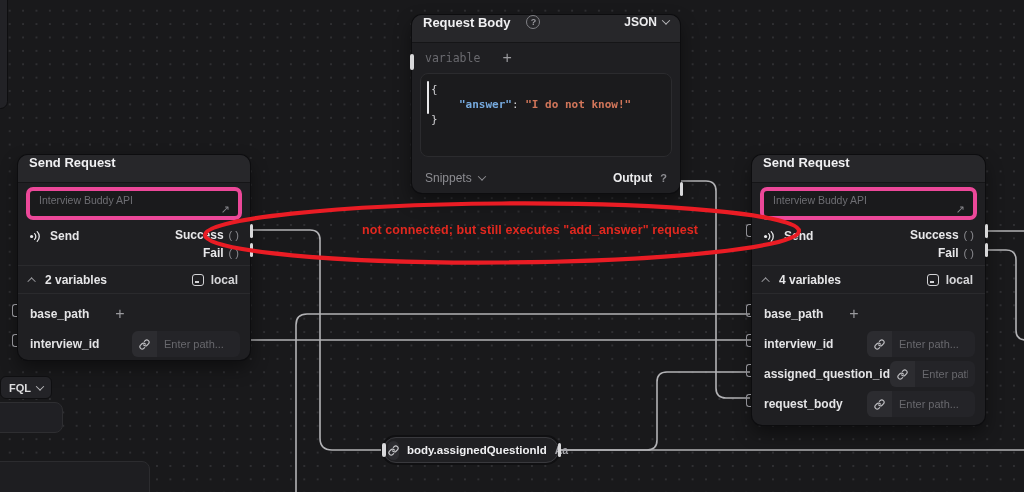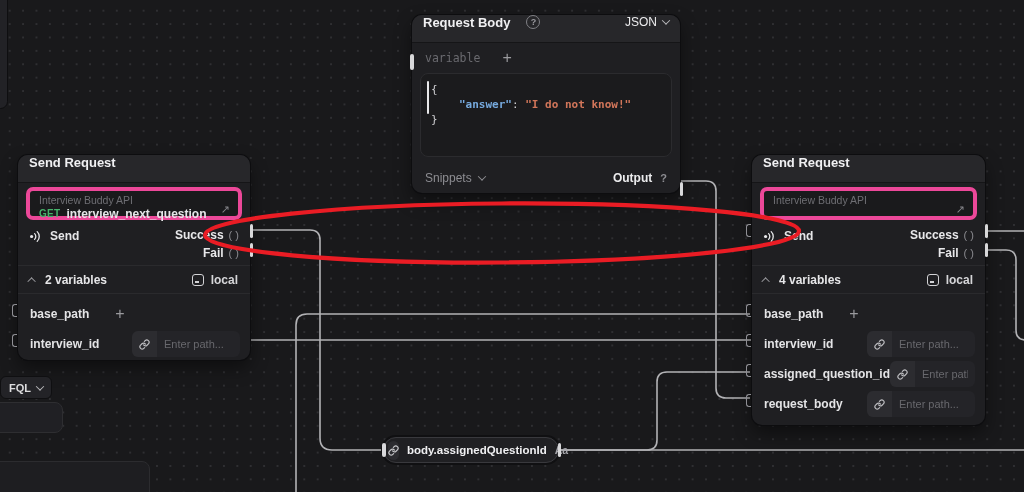--- a/index.html
+++ b/index.html
@@ -147,21 +147,21 @@
     
   </div>
 
   <div class="node" style="left:412px; top:15px; width:268px; height:178px;">
     <span class="port-lw" style="top:39px;"></span>
     <span class="port-r" style="top:167px;"></span>
     <div class="node-header">
       <span class="node-title">Request Body</span>
       <span class="help-circle" style="margin-left:8px;">?</span>
       <span class="hdr-right">
-        <span style="font-size:12px; font-weight:400; color:#ececee;">JSON</span>
+        <span style="font-size:12px; font-weight:700; color:#ececee;">JSON</span>
         <span class="chev-d" style="color:#b9b9bc;"></span>
       </span>
     </div>
     <div class="var-row">
       <span class="var-ph">variable</span>
       <span class="plus" style="margin-left:0;">+</span>
     </div>
     <div class="code-box">
       <div class="code-caret"></div>
       <div class="code-line">{</div>
@@ -185,24 +185,20 @@
     <span class="port-r" style="top:69px;"></span>
     <span class="port-r" style="top:88px;"></span>
     <span class="bracket-l" style="top:149px;"></span>
     <span class="bracket-l" style="top:179px;"></span>
 
     <div class="node-header">
       <span class="node-title">Send Request</span>
     </div>
     <div class="api-box">
       <div class="api-name">Interview Buddy API</div>
-      <div class="api-line">
-        <span class="method-get">GET</span>
-        <span>interview_next_question</span>
-      </div>
       <span class="open-arrow">↗</span>
     </div>
     <div class="send-row">
       <div class="send-left">
         <svg width="13" height="13" viewBox="0 0 13 13">
           <circle cx="2.6" cy="6.5" r="1.6" fill="#e8e8ea"></circle>
           <path d="M5.6 3.6 A4.1 4.1 0 0 1 5.6 9.4" stroke="#e8e8ea" stroke-width="1.3" fill="none" stroke-linecap="round"></path>
           <path d="M8.2 1.6 A6.9 6.9 0 0 1 8.2 11.4" stroke="#e8e8ea" stroke-width="1.3" fill="none" stroke-linecap="round"></path>
         </svg>
         <span class="send-label">Send</span>
@@ -354,14 +350,15 @@
   <div class="fql-btn">
     <span>FQL</span>
     <span class="chev-d" style="color:#b9b9bc;"></span>
   </div>
   <div class="fql-sliver"></div>
   <div class="fql-panel"></div>
 
   <svg class="overlay" width="1024" height="492" viewBox="0 0 1024 492">
     <ellipse cx="502" cy="233" rx="297" ry="29.5" fill="none" stroke="#ea1c24" stroke-width="4.2" transform="rotate(-0.4 502 233)"></ellipse>
   </svg>
+  <div class="annotation-text" style="color: rgb(226, 40, 31);">not connected; but still executes "add_answer" request</div>
 
 </div>
 
 </body></html>

